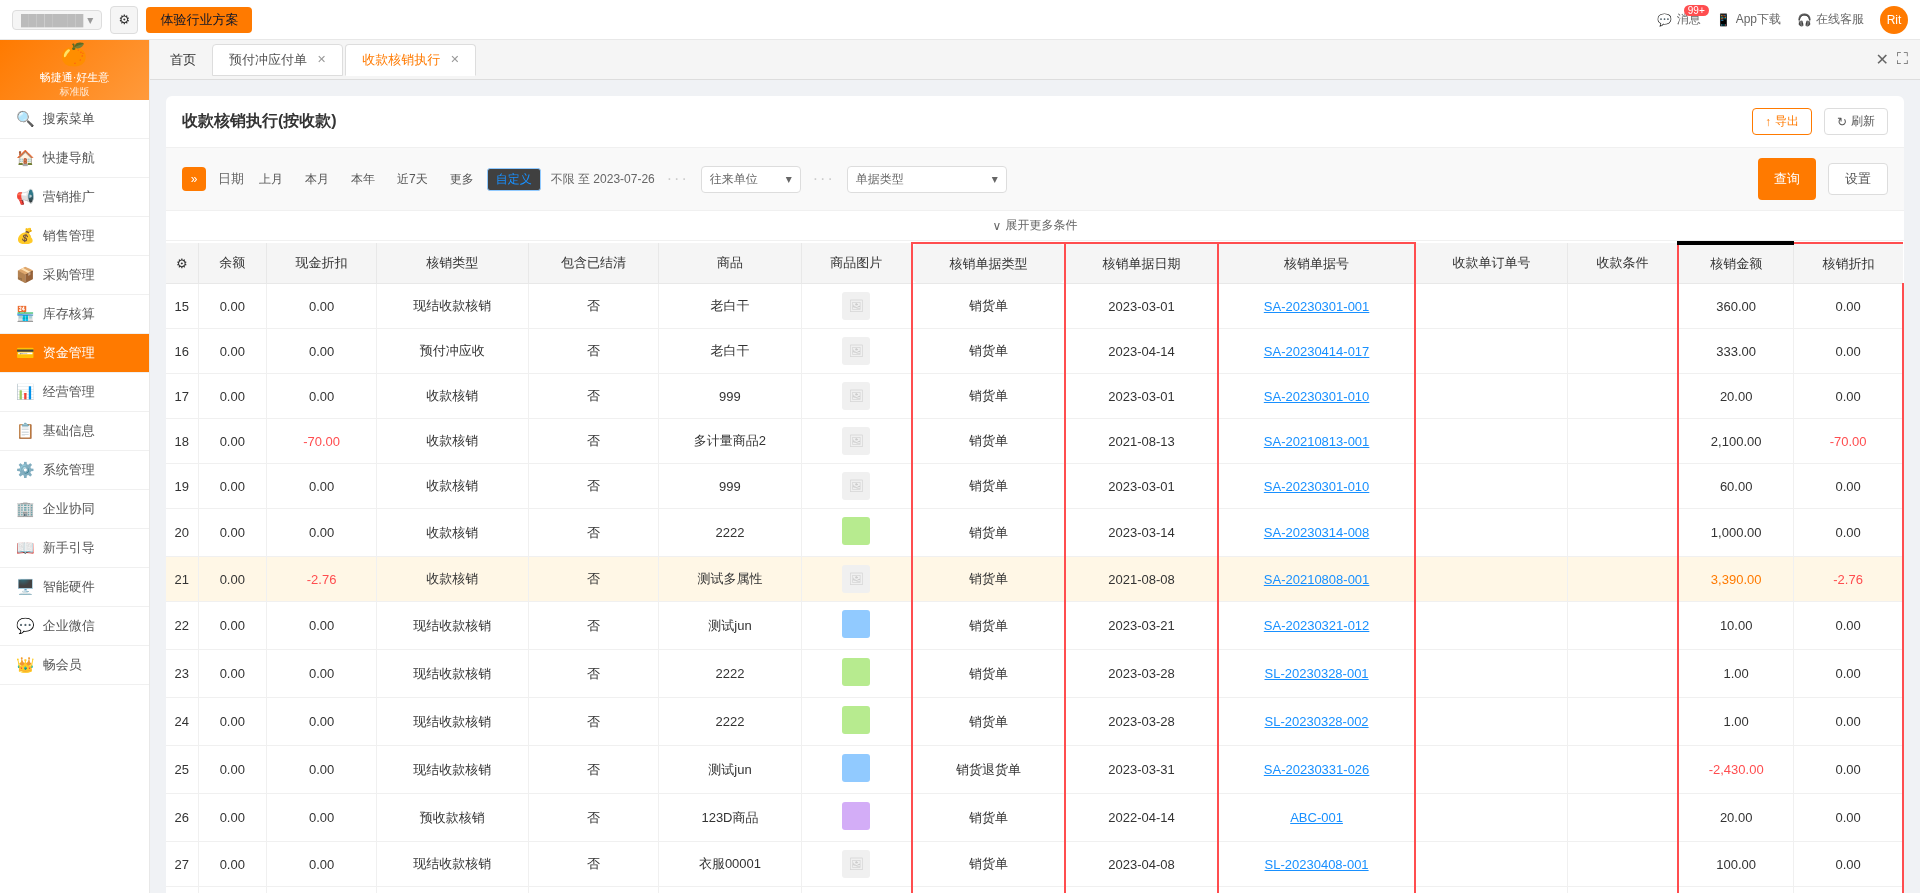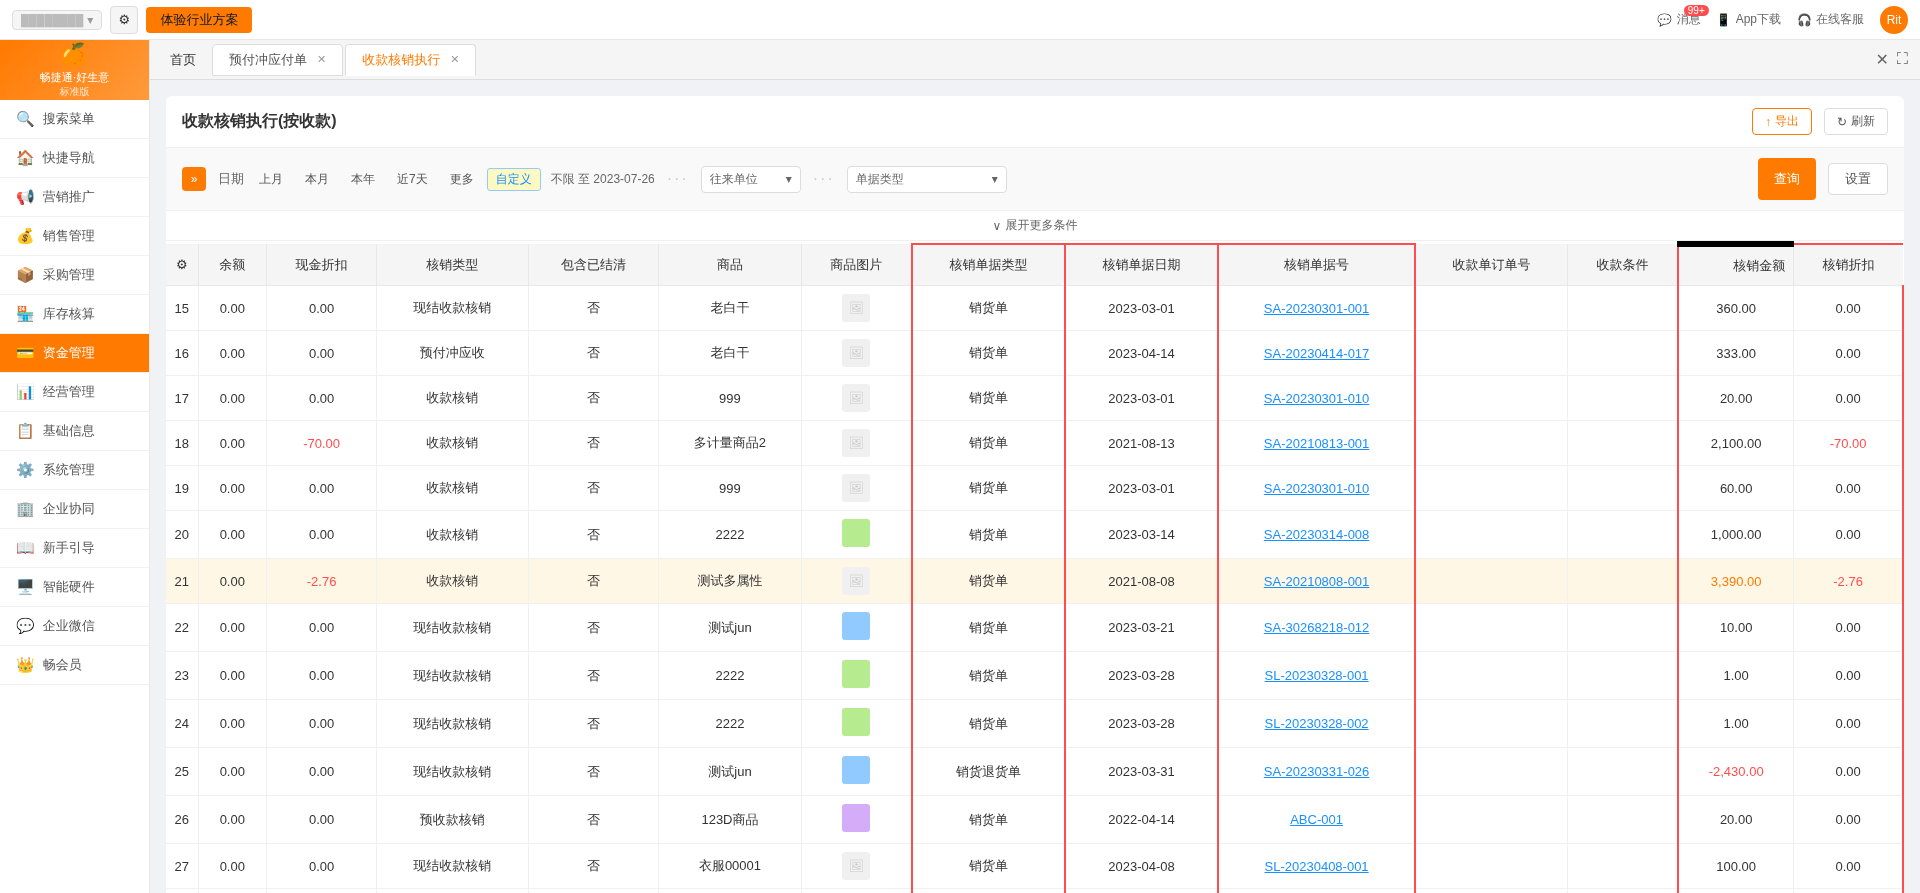--- a/index.html
+++ b/index.html
@@ -104,21 +104,21 @@
       border-radius: 4px; cursor: pointer; font-size: 12px;
     }
     .filter-group { display: flex; align-items: center; gap: 6px; }
     .filter-label { color: #666; font-size: 13px; }
     .date-btns { display: flex; gap: 4px; }
     .date-btn {
       padding: 2px 8px; font-size: 12px; cursor: pointer;
       color: #555; border: 1px solid transparent; border-radius: 3px;
     }
     .date-btn.custom {
-      background: #fef9c3; color: #1890ff; border-color: #91caff;
+      background: #404040; color: #1890ff; border-color: #91caff;
     }
     .date-range { font-size: 12px; color: #666; margin-left: 4px; }
     .filter-dots { color: #ccc; font-size: 16px; letter-spacing: 2px; }
     .filter-select {
       display: flex; align-items: center; gap: 4px;
       border: 1px solid #ddd; border-radius: 4px; padding: 4px 8px;
       background: #fff; font-size: 12px; color: #666; min-width: 100px;
     }
     .btn-query {
       background: #ff7a00; color: #fff; border: none; border-radius: 4px;
@@ -156,21 +156,21 @@
     .col-highlight-type { border-left: 2px solid #ff4d4f !important; border-right: 2px solid #ff4d4f !important; }
     .col-highlight-date { border-right: 2px solid #ff4d4f !important; }
     .col-highlight-no { border-left: 2px solid #ff4d4f !important; border-right: 2px solid #ff4d4f !important; }
     .col-highlight-amount { border-left: 2px solid #ff4d4f !important; }
     .col-highlight-discount { border-right: 2px solid #ff4d4f !important; }
 
     
     .th-type { border-top: 2px solid #ff4d4f; border-left: 2px solid #ff4d4f; border-right: 2px solid #ff4d4f; border-radius: 8px; }
     .th-date { border-top: 2px solid #ff4d4f; border-left: 2px solid #ff4d4f; border-right: 2px solid #ff4d4f; }
     .th-no { border-top: 2px solid #ff4d4f; border-left: 2px solid #ff4d4f; border-right: 2px solid #ff4d4f; }
-    .th-amount { border-top: 6px solid #000000; border-left: 2px solid #ff4d4f; text-align: right; }
+    .th-amount { border-top: 4px solid #000000; border-left: 2px solid #ff4d4f; }
     .th-discount { border-top: 2px solid #ff4d4f; border-right: 2px solid #ff4d4f; }
 
     
     .last-row td.col-type { border-bottom: 2px solid #ff4d4f; border-left: 2px solid #ff4d4f; border-right: 2px solid #ff4d4f; }
     .last-row td.col-date { border-bottom: 2px solid #ff4d4f; }
     .last-row td.col-no { border-bottom: 2px solid #ff4d4f; border-left: 2px solid #ff4d4f; border-right: 2px solid #ff4d4f; }
     .last-row td.col-amount { border-bottom: 2px solid #ff4d4f; border-left: 2px solid #ff4d4f; }
     .last-row td.col-discount { border-bottom: 2px solid #ff4d4f; border-right: 2px solid #ff4d4f; }
 
     .img-placeholder {
@@ -511,21 +511,21 @@
                 <tr>
     <td>22</td>
     <td>0.00</td>
     <td>0.00</td>
     <td>现结收款核销</td>
     <td>否</td>
     <td>测试jun</td>
     <td><div class="img-placeholder" style="background:#91caff;"></div></td>
     <td class="col-highlight-type">销货单</td>
     <td class="col-highlight-date">2023-03-21</td>
-    <td class="link-cell col-highlight-no">SA-30268218-012</td>
+    <td class="link-cell col-highlight-no">SA-20230321-012</td>
     <td></td>
     <td></td>
     <td class="col-highlight-amount">10.00</td>
     <td class="col-highlight-discount">0.00</td>
   </tr>
                 <tr>
     <td>23</td>
     <td>0.00</td>
     <td>0.00</td>
     <td>现结收款核销</td>

